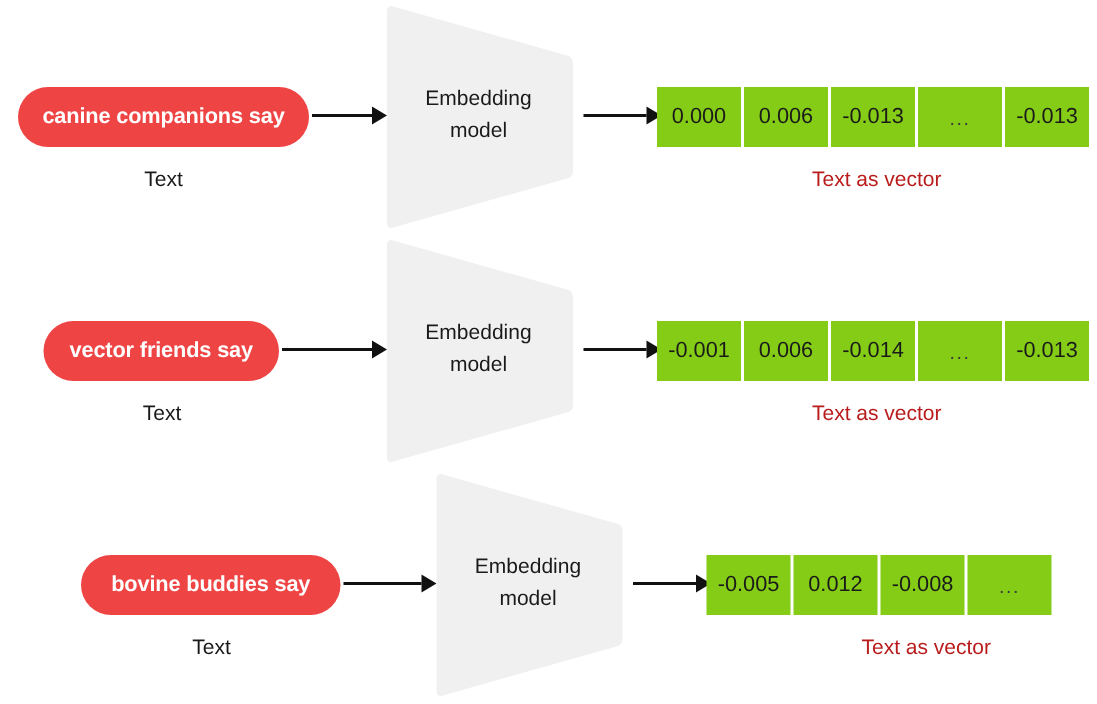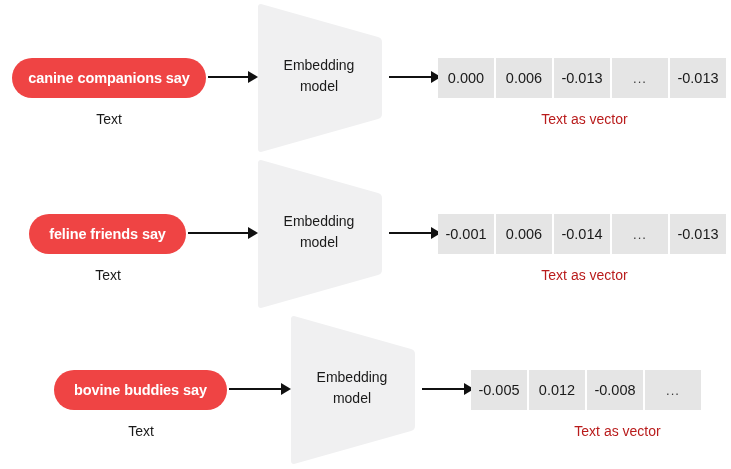--- a/index.html
+++ b/index.html
@@ -111,21 +111,21 @@
     position: absolute;
     left: 438px;
     top: 58px;
     height: 40px;
     display: flex;
     gap: 2px;
   }
   .vcell {
     width: 56px;
     height: 40px;
-    background: #e5e5e5;
+    background: #84cc16;
     display: flex;
     align-items: center;
     justify-content: center;
     font-size: 14.5px;
     color: #1a1a1a;
     white-space: nowrap;
   }
   .vcell.ellipsis { color: #3a3a3a; letter-spacing: 1px; font-size: 13px; }
 
   .cap-vec {
@@ -174,21 +174,21 @@
       <div class="vcell">-0.013</div>
       <div class="vcell ellipsis">...</div>
       <div class="vcell">-0.013</div>
     </div>
 
     <div class="cap-vec">Text as vector</div>
   </div>
 
   <div class="row r1">
 
-    <div class="pill p1">feline friends say</div>
+    <div class="pill p1">vector friends say</div>
 
     <div class="cap-text c1">Text</div>
 
     <div class="arrow a-in in1">
       <div class="shaft" style="width:60px"></div>
       <div class="head" style="left:60px"></div>
     </div>
 
     <div class="trap-wrap">
       <svg width="132" height="150" viewBox="0 0 132 150">

